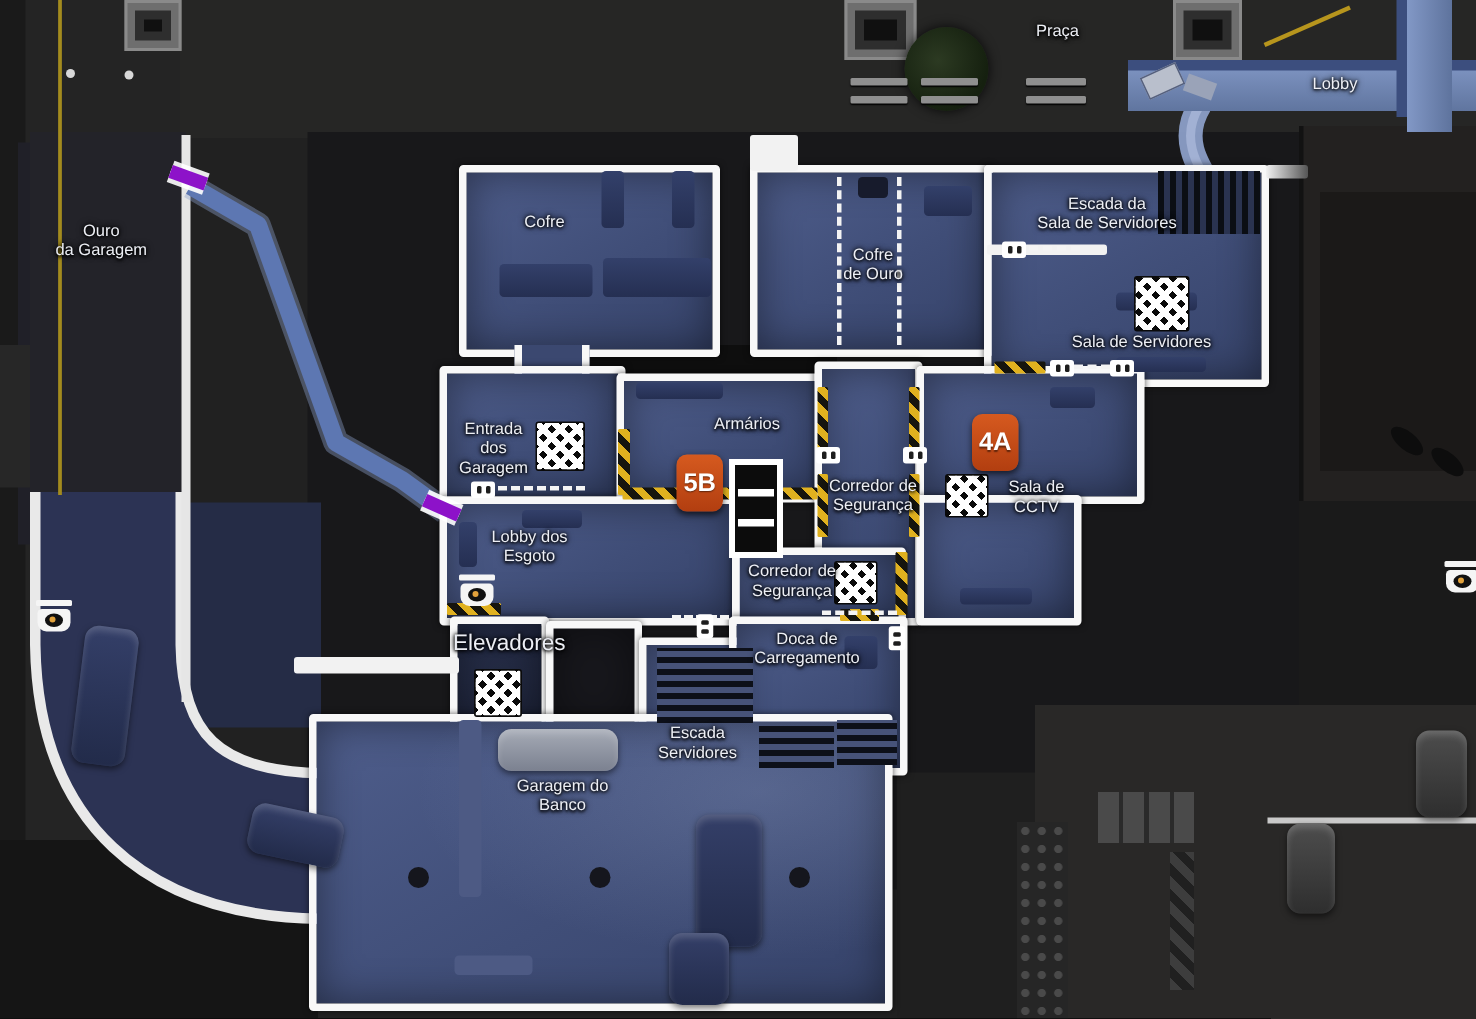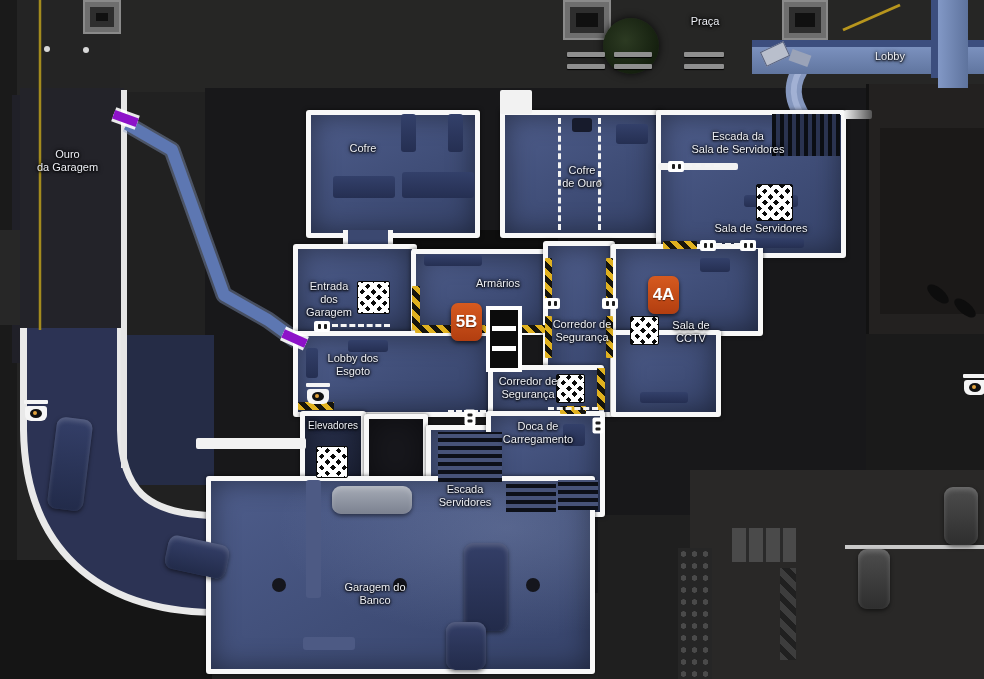--- a/index.html
+++ b/index.html
@@ -20,21 +20,21 @@
          background-image:repeating-linear-gradient(45deg,rgba(0,0,0,0) 0 4px,#fff 4px 8px),
                           repeating-linear-gradient(135deg,rgba(0,0,0,0) 0 4px,#fff 4px 8px);
          border:1px solid #0a0a0a;border-radius:2px;}
   .door{position:absolute;z-index:13;width:16px;height:11px;background:#fff;border-radius:2px;
         display:flex;gap:3px;align-items:center;justify-content:center;}
   .door i{width:3px;height:5px;background:#1d1d1d;border-radius:1px;}
   .dash-h{position:absolute;z-index:12;border-top:3px dashed #f4f4f4;}
   .dash-v{position:absolute;z-index:12;border-left:3px dashed #f4f4f4;}
   .lbl{position:absolute;z-index:30;color:#edeff5;font-size:11px;line-height:1.18;text-align:center;
        white-space:pre-line;text-shadow:0 1px 2px #000,0 0 3px #000,0 0 5px rgba(0,0,0,.8);}
-  .lbl.small{font-size:10px;}
+  .lbl.small{font-size:15px;}
   .badge{position:absolute;z-index:25;width:31px;height:38px;border-radius:7px;
          background:linear-gradient(#d65a1f,#b23e10);color:#fff;font-weight:bold;font-size:17px;
          display:flex;align-items:center;justify-content:center;
          box-shadow:0 2px 4px rgba(0,0,0,.65);text-shadow:0 1px 1px rgba(0,0,0,.5);}
   .cam{position:absolute;z-index:16;width:24px;}
   .cam .bar{width:24px;height:4px;background:#f5f5f5;border-radius:1px;margin-bottom:2px;}
   .cam .body{width:22px;height:15px;margin-left:1px;background:#f5f5f5;border-radius:3px 3px 6px 6px;
              display:flex;align-items:center;justify-content:center;}
   .cam .eye{width:12px;height:9px;background:#111;border-radius:50%;position:relative;}
   .cam .eye::after{content:"";position:absolute;left:3px;top:2px;width:4px;height:4px;border-radius:50%;
@@ -294,16 +294,16 @@
 CCTV</div>
   <div class="lbl" style="left:310px;top:352px;width:86px;">Lobby dos
 Esgoto</div>
   <div class="lbl" style="left:486px;top:375px;width:84px;">Corredor de
 Segurança</div>
   <div class="lbl small" style="left:302px;top:420px;width:62px;">Elevadores</div>
   <div class="lbl" style="left:488px;top:420px;width:100px;">Doca de
 Carregamento</div>
   <div class="lbl" style="left:430px;top:483px;width:70px;">Escada
 Servidores</div>
-  <div class="lbl" style="left:330px;top:581px;width:90px;">Garagem do
+  <div class="lbl" style="left:330px;top:518px;width:90px;">Garagem do
 Banco</div>
 
 </div>
 
 </body></html>

